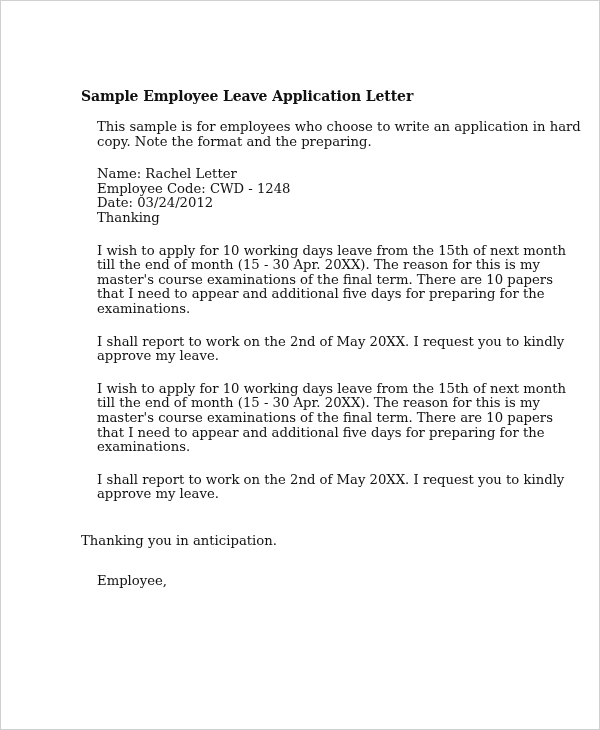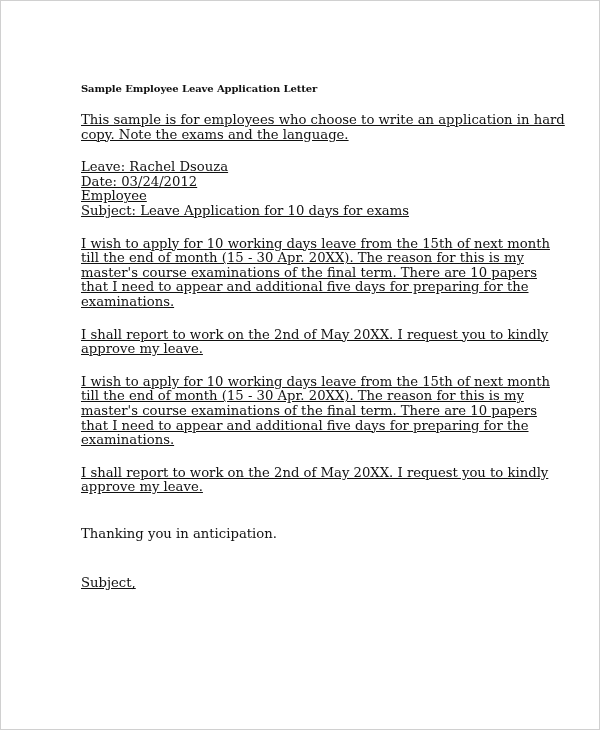--- a/index.html
+++ b/index.html
@@ -24,55 +24,54 @@
       color: #111111;
     }
     .content {
       position: absolute;
       left: 80px;
       top: 80px;
       width: 460px;
     }
     .title {
       font-weight: bold;
-      font-size: 10px;
-      margin: 0 0 16px 0;
+      font-size: 14px;
+      margin: 7px 0 16px 0;
       line-height: 16px;
       letter-spacing: -0.1px;
     }
     .line {
       display: block;
       white-space: nowrap;
     }
     .block {
-      margin: 0 0 18px 0;
-      text-decoration: underline;
+      margin: 0 0 18px 16px;
     }
     .closing {
-      margin: 32px 0 35px 0;
+      margin: 32px 0 26px 0;
     }
   </style>
 </head>
 <body>
 
 <div class="page">
   <div class="content">
 
     <div class="title">Sample Employee Leave Application Letter</div>
 
     <div class="block">
       <span class="line">This sample is for employees who choose to write an application in hard</span>
-      <span class="line">copy. Note the exams and the language.</span>
+      <span class="line">copy. Note the format and the preparing.</span>
     </div>
 
     <div class="block">
-      <span class="line">Leave: Rachel Dsouza</span>
+      <span class="line">Name: Rachel Letter</span>
+      <span class="line">Employee Code: CWD - 1248</span>
       <span class="line">Date: 03/24/2012</span>
-      <span class="line">Employee</span>
-      <span class="line">Subject: Leave Application for 10 days for exams</span>
+      <span class="line">Thanking</span>
     </div>
 
 
     <div class="block">
       <span class="line">I wish to apply for 10 working days leave from the 15th of next month</span>
       <span class="line">till the end of month (15 - 30 Apr. 20XX). The reason for this is my</span>
       <span class="line">master's course examinations of the final term. There are 10 papers</span>
       <span class="line">that I need to appear and additional five days for preparing for the</span>
       <span class="line">examinations.</span>
     </div>
@@ -93,17 +92,17 @@
     <div class="block">
       <span class="line">I shall report to work on the 2nd of May 20XX. I request you to kindly</span>
       <span class="line">approve my leave.</span>
     </div>
 
     <div class="closing">
       <span class="line">Thanking you in anticipation.</span>
     </div>
 
     <div class="block">
-      <span class="line">Subject,</span>
+      <span class="line">Employee,</span>
     </div>
 
   </div>
 </div>
 
 </body></html>

